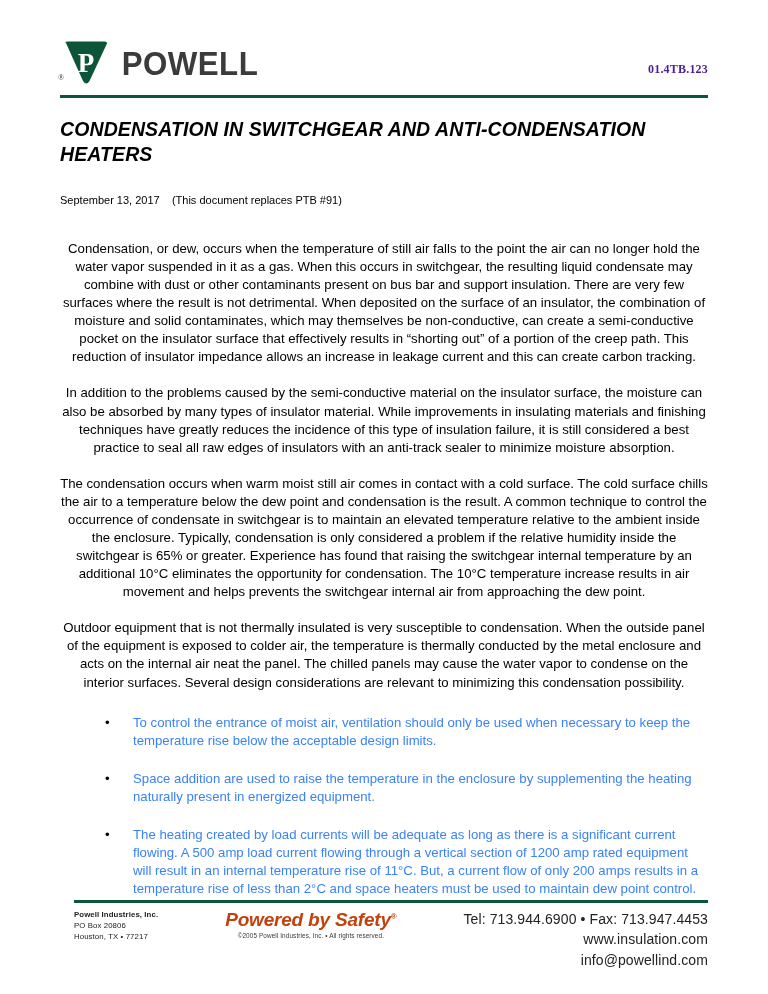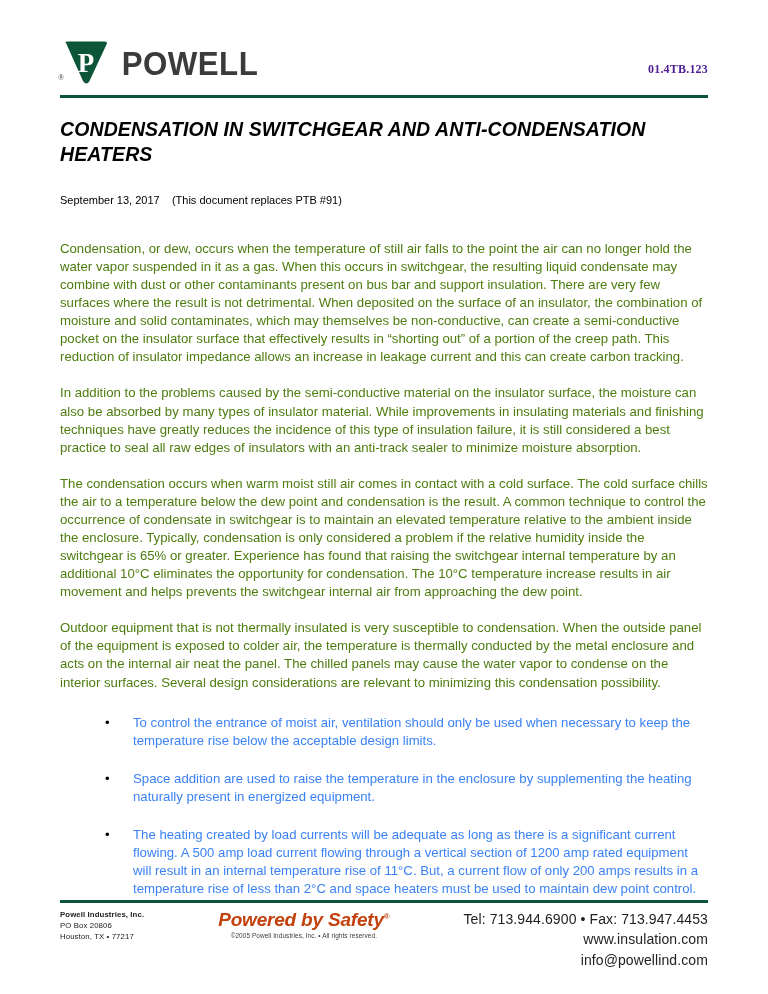--- a/index.html
+++ b/index.html
@@ -96,23 +96,23 @@
     white-space: pre;
   }
 
   
   .body-copy {
     margin-top: 34px;
   }
   .para {
     font-size: 13.2px;
     line-height: 1.37;
-    text-align: left;
+    text-align: center;
     margin: 0 0 18px 0;
-    color: #4d7c0f;
+    color: #000000;
   }
   .bullets {
     margin: 22px 0 0 0;
     padding: 0;
     list-style: none;
   }
   .bullet-row {
     display: flex;
     align-items: flex-start;
     margin-bottom: 20px;
@@ -128,21 +128,21 @@
   .bullet-text {
     font-size: 13.2px;
     line-height: 1.37;
     color: #3b82f6;
     max-width: 573px;
   }
 
   
   .footer {
     position: absolute;
-    left: 60px;
+    left: 74px;
     right: 60px;
     bottom: 24px;
   }
   .rule-bottom {
     height: 3px;
     background: #0d5538;
     margin-bottom: 6px;
   }
   .footer-cols {
     display: flex;

